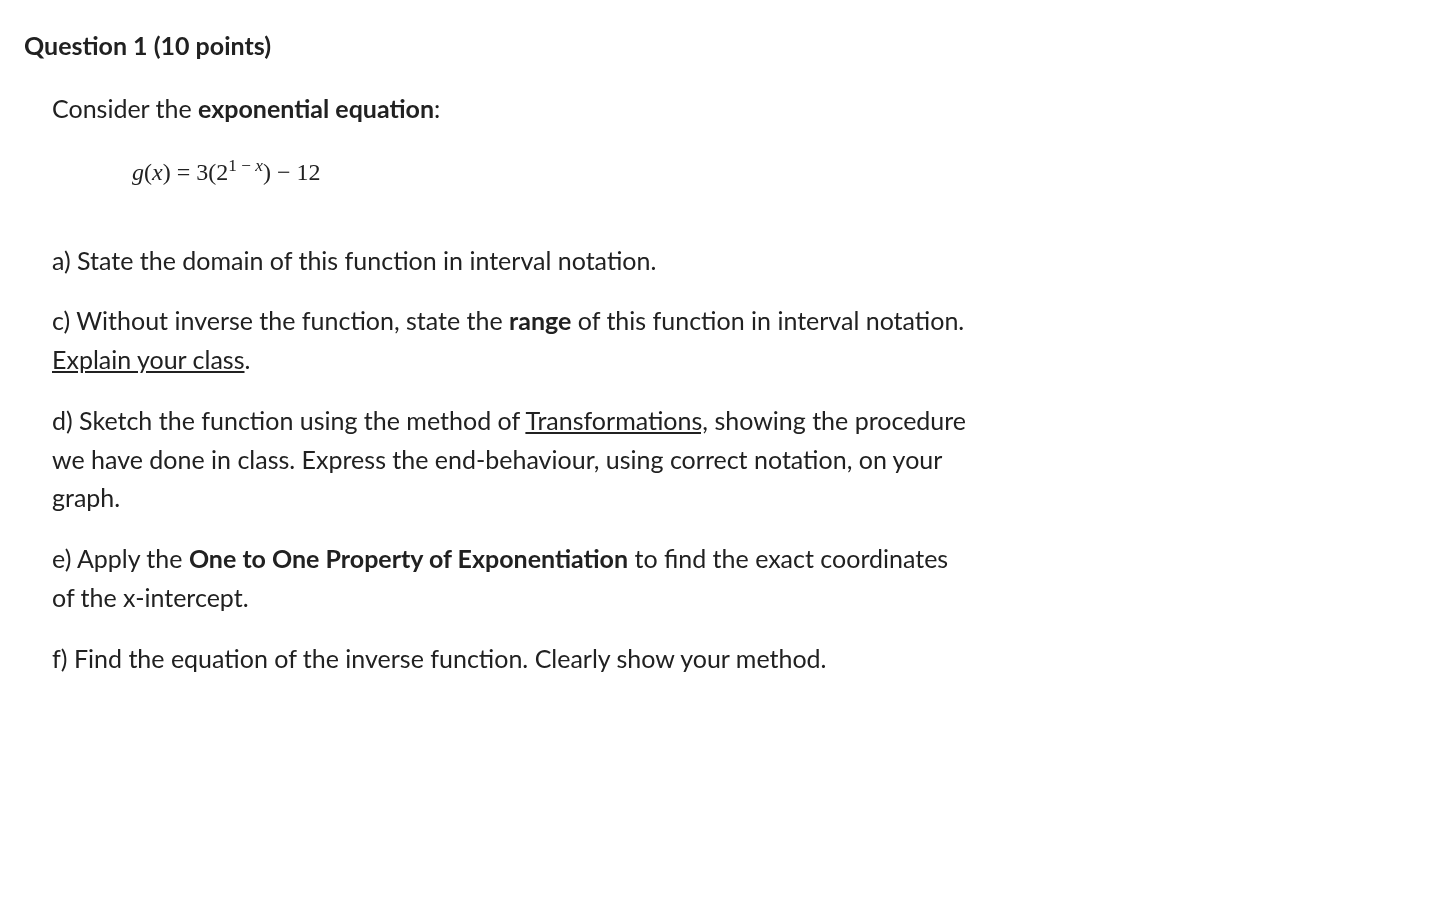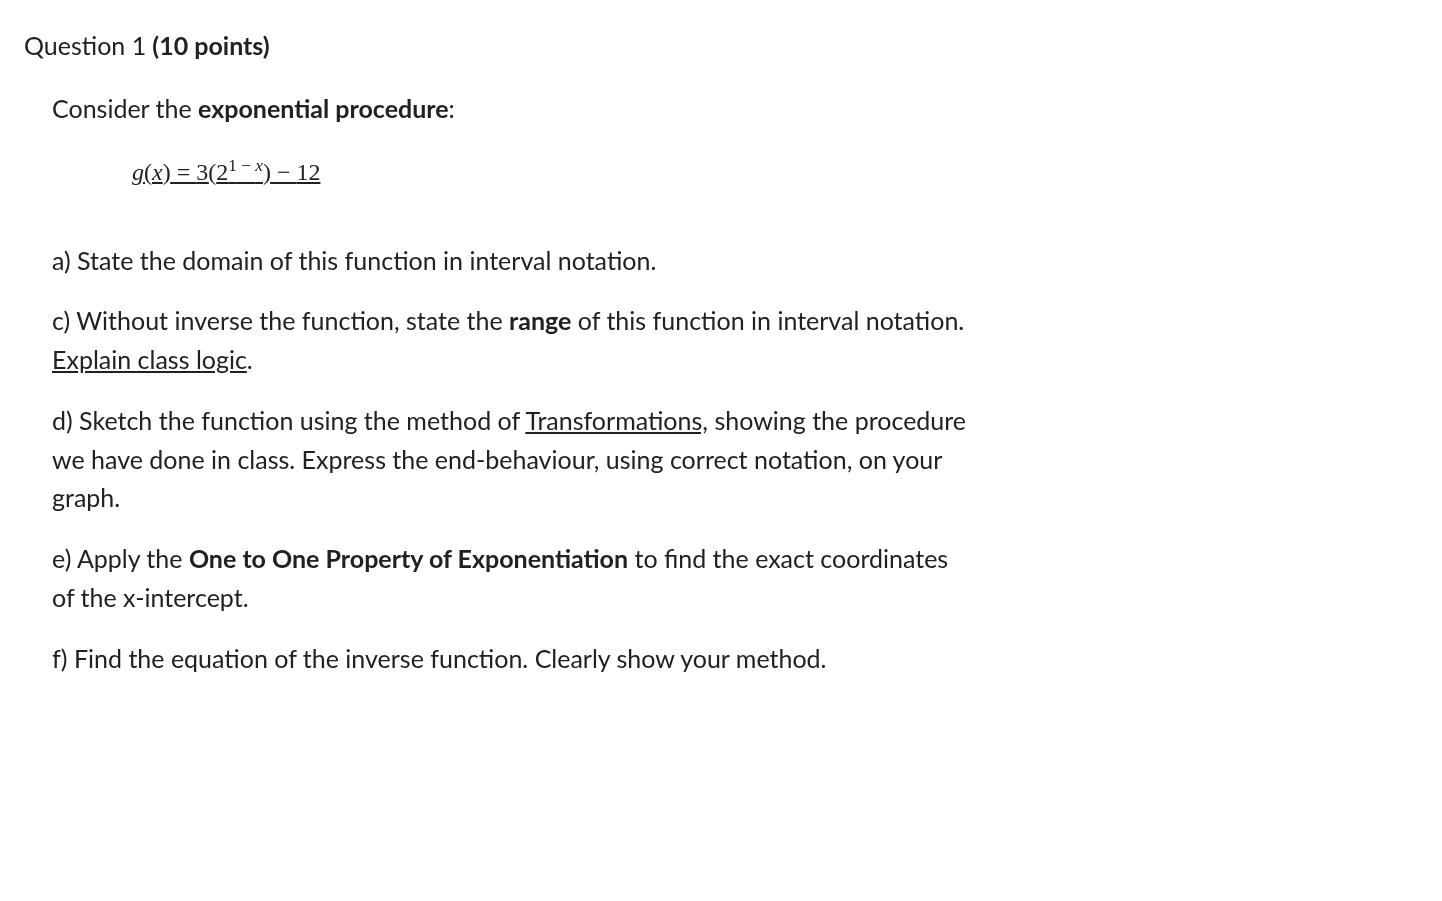--- a/index.html
+++ b/index.html
@@ -13,39 +13,38 @@
       color: #212121;
       padding: 26px 24px;
       width: 1442px;
       font-size: 25px;
       line-height: 1.55;
     }
     .question-header {
       margin-bottom: 24px;
     }
     .question-number {
-      font-weight: 400;
+      font-weight: 700;
     }
     .question-points {
       font-weight: 700;
     }
     .content {
       padding-left: 28px;
       max-width: 950px;
     }
     .intro {
       margin-bottom: 26px;
     }
     .equation-block {
       padding-left: 80px;
       margin-bottom: 50px;
       font-family: 'Cambria Math', 'Times New Roman', serif;
       font-style: italic;
       font-size: 24px;
-      text-decoration: underline;
     }
     .equation-block .num {
       font-style: normal;
     }
     .sup {
       font-size: 0.72em;
       vertical-align: super;
       line-height: 0;
     }
     .part {
@@ -66,34 +65,34 @@
   </style>
 </head>
 <body>
 
 <div class="question-header">
   <span class="question-number">Question 1</span><span class="question-points"> (10 points)</span>
 </div>
 
 <div class="content">
   <div class="intro">
-    <span>Consider the </span><span class="bold">exponential procedure</span><span>:</span>
+    <span>Consider the </span><span class="bold">exponential equation</span><span>:</span>
   </div>
 
   <div class="equation-block">
     <span>g</span><span class="num">(</span><span>x</span><span class="num">)</span><span class="num"> =  </span><span class="num">3</span><span class="num">(</span><span class="num">2</span><span class="sup"><span class="num">1</span><span class="num"> − </span><span>x</span></span><span class="num">)</span><span class="num"> − </span><span class="num">12</span>
   </div>
 
   <div class="part">
     <span class="part-label">a)  </span><span class="part-text">State the domain of this function in interval notation.</span>
   </div>
 
 
   <div class="part">
-    <span class="part-label">c)  </span><span>Without inverse the function, state the </span><span class="bold">range</span><span> of this function in interval notation.  </span><span class="underline">Explain class logic</span><span>.</span>
+    <span class="part-label">c)  </span><span>Without inverse the function, state the </span><span class="bold">range</span><span> of this function in interval notation.  </span><span class="underline">Explain your class</span><span>.</span>
   </div>
 
   <div class="part">
     <span class="part-label">d)  </span><span>Sketch the function using the method of </span><span class="underline">Transformations,</span><span>  showing the procedure we have done in class.  Express the end-behaviour, using correct notation, on your graph.</span>
   </div>
 
   <div class="part">
     <span class="part-label">e)  </span><span>Apply the </span><span class="bold">One to One Property of Exponentiation</span><span> to find the exact coordinates of the x-intercept.</span>
   </div>
 

